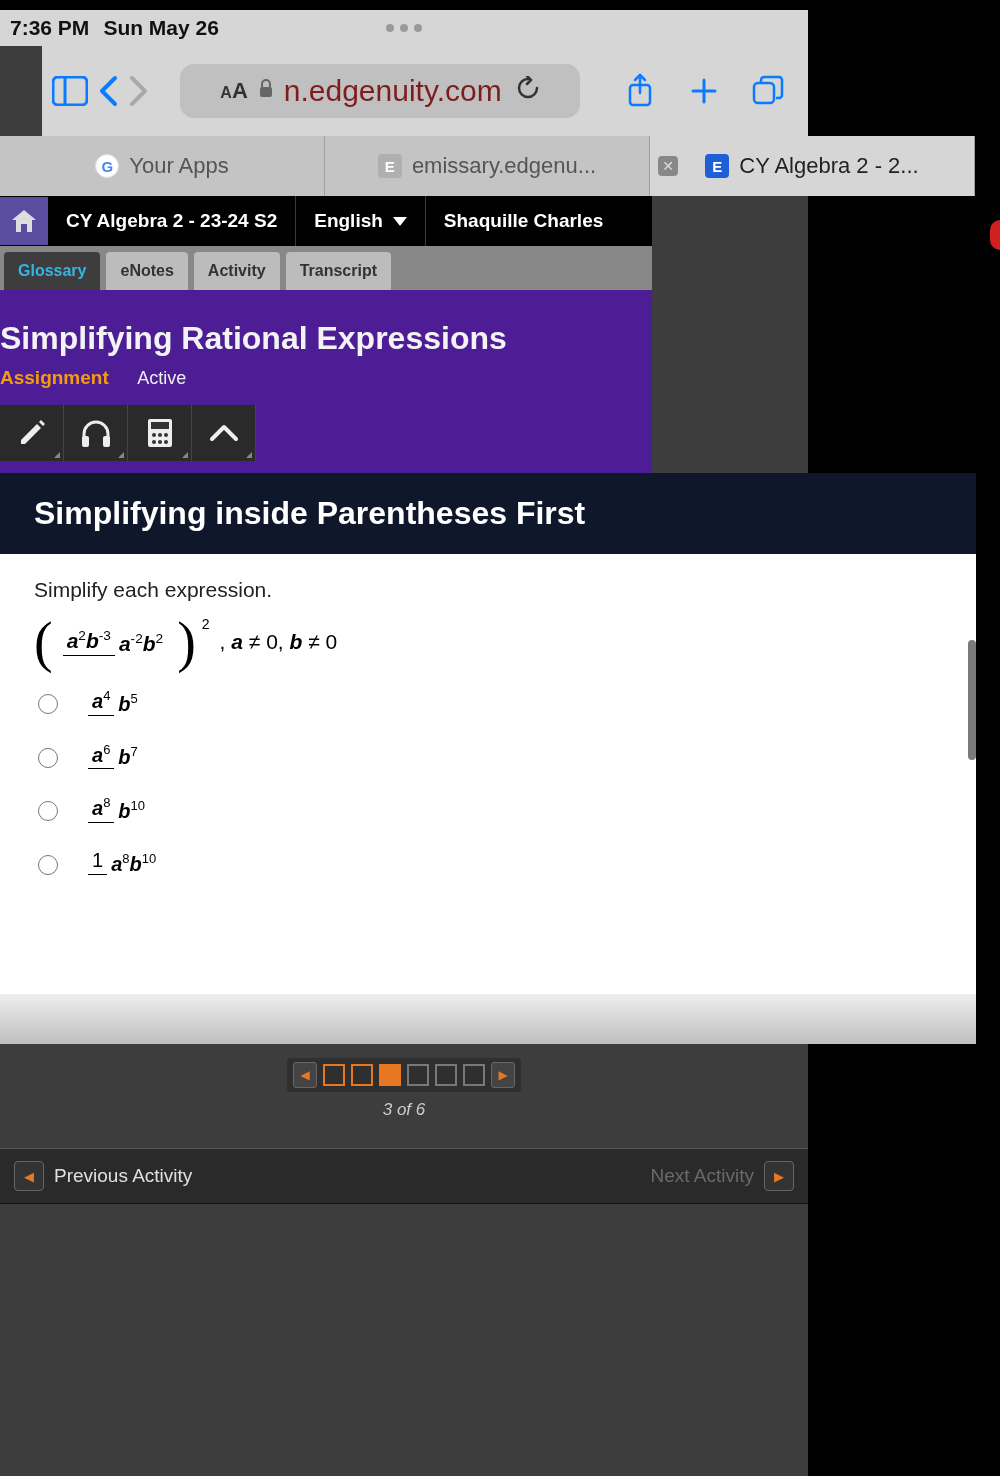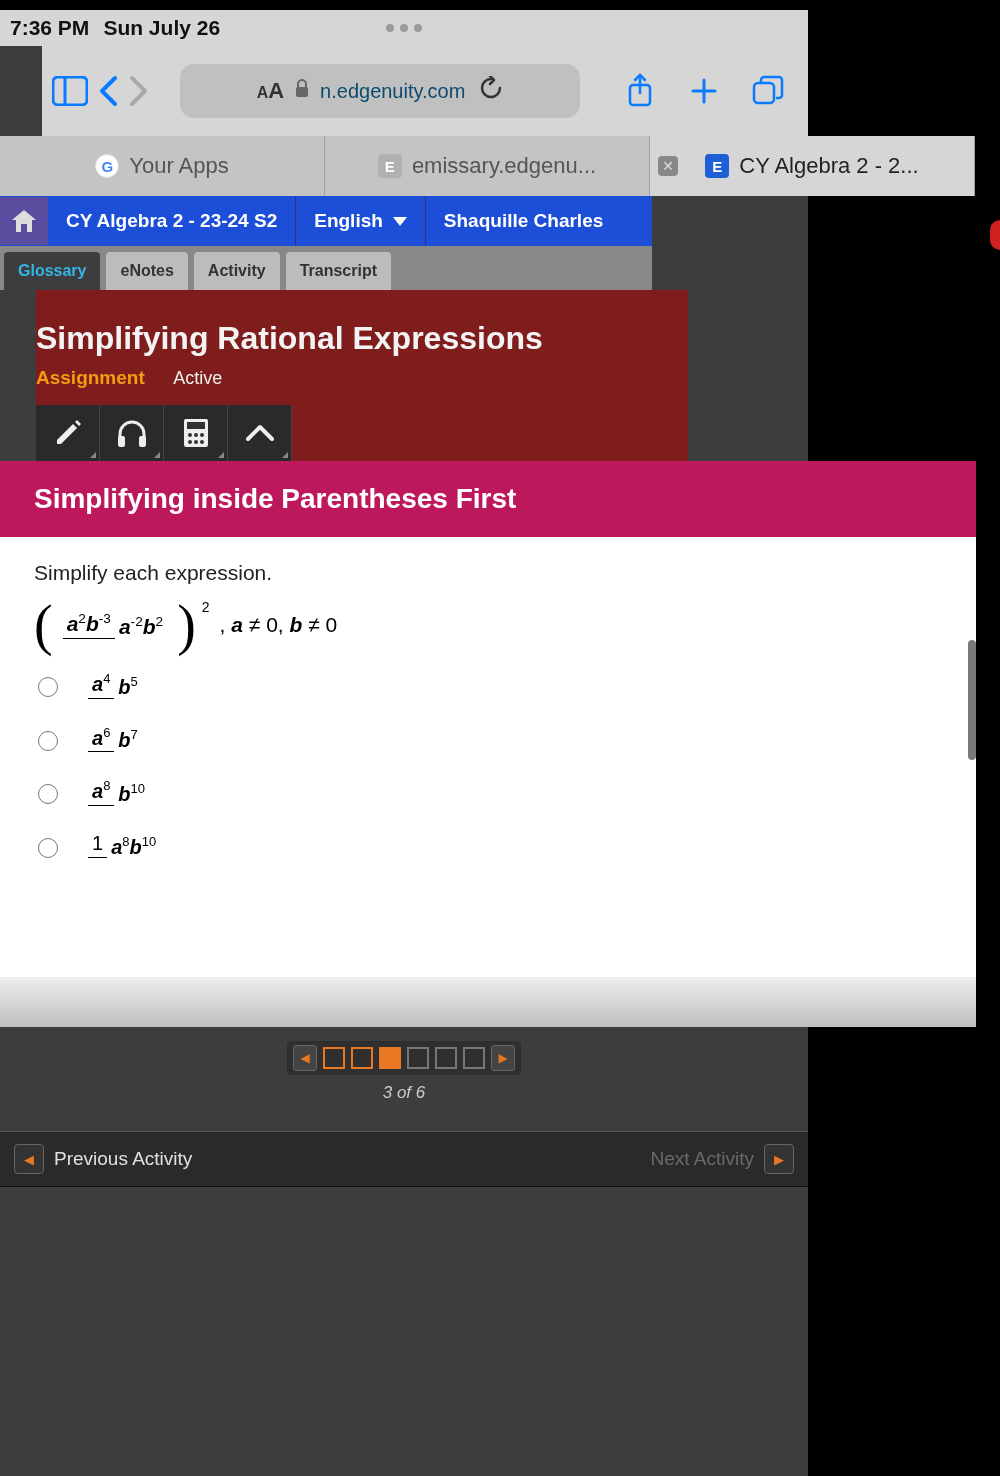--- a/index.html
+++ b/index.html
@@ -17,62 +17,62 @@
   .status-dots span { width: 8px; height: 8px; border-radius: 50%; background: #9a9a9a; display: block; }
 
   
   .browser-chrome { height: 90px; background: #d6d6d6; display: flex; align-items: center; padding: 0 10px; gap: 8px; margin-left: 42px; }
   .chrome-btn { width: 60px; height: 60px; display: flex; align-items: center; justify-content: center; color: #0a7aff; }
   .chrome-btn.disabled { color: #a9a9a9; }
   .addr-bar { flex: 0 0 auto; width: 400px; height: 54px; background: #c0c0c0; border-radius: 14px; display: flex; align-items: center; justify-content: center; gap: 10px; padding: 0 14px; margin: 0 22px; }
   .addr-aa { font-size: 22px; font-weight: 700; color: #333; }
   .addr-aa .small { font-size: 16px; }
   .addr-lock { color: #666; }
-  .addr-url { font-size: 20px; color: #0c4a6e; }
+  .addr-url { font-size: 30px; color: #7f1d1d; }
   .addr-reload { margin-left: 4px; color: #333; }
   .chrome-right { margin-left: auto; display: flex; gap: 4px; }
 
   
   .tab-strip { height: 60px; background: #b8b8b8; display: flex; }
   .tab { flex: 0 0 325px; display: flex; align-items: center; justify-content: center; gap: 10px; border-right: 1px solid #a0a0a0; font-size: 22px; color: #555; position: relative; }
   .tab.inactive { background: #c4c4c4; }
   .tab.active { background: #d6d6d6; color: #222; font-weight: 500; }
   .tab-close { position: absolute; left: 8px; width: 20px; height: 20px; background: #888; color: #ddd; border-radius: 4px; display: flex; align-items: center; justify-content: center; font-size: 14px; }
   .tab-favicon { width: 24px; height: 24px; border-radius: 4px; display: flex; align-items: center; justify-content: center; font-size: 15px; font-weight: 700; }
   .favicon-g { background: #fff; color: #4285F4; border: 1px solid #ddd; border-radius: 50%; }
   .favicon-e { background: #b0b0b0; color: #fff; }
   .favicon-edg { background: #1e5fd8; color: #fff; }
 
   
-  .course-bar { height: 50px; background: #1d4ed8; display: flex; align-items: center; color: #fff; font-size: 19px; }
+  .course-bar { height: 50px; background: #000000; display: flex; align-items: center; color: #fff; font-size: 19px; }
   .home-btn { width: 48px; height: 48px; display: flex; align-items: center; justify-content: center; background: #5a4da0; }
   .course-title { padding: 0 18px; font-weight: 600; border-right: 1px solid #3a2e7a; height: 100%; display: flex; align-items: center; }
   .lang-sel { padding: 0 18px; font-weight: 600; height: 100%; display: flex; align-items: center; gap: 10px; border-right: 1px solid #3a2e7a; }
   .user-name { padding: 0 18px; font-weight: 600; }
 
   
   .sub-tabs { height: 44px; background: #888; display: flex; align-items: flex-end; padding-left: 4px; gap: 6px; }
   .sub-tab { height: 38px; padding: 0 14px; background: #bcbcbc; color: #333; font-size: 16px; font-weight: 700; border-radius: 4px 4px 0 0; display: flex; align-items: center; }
   .sub-tab.active { background: #3d3d3d; color: #35b5e5; }
 
   
-  .dark-section { background: #7f1d1d; padding: 30px 0 0 0; width: 652px; margin-left: 36px; }
+  .dark-section { background: #4c1d95; padding: 30px 0 12px 0; width: 652px; }
   .dark-full { background: #3d3d3d; }
   .lesson-title { color: #f3f3f3; font-size: 32px; font-weight: 700; padding: 0 0 10px 0; }
   .lesson-meta { padding-bottom: 16px; }
   .lesson-meta .assign { color: #f39c12; font-size: 19px; font-weight: 700; margin-right: 24px; }
   .lesson-meta .status { color: #eee; font-size: 18px; font-weight: 400; }
 
   .tool-row { display: flex; background: #2a2a2a; height: 56px; }
   .tool-btn { width: 64px; height: 56px; display: flex; align-items: center; justify-content: center; border-right: 1px solid #444; position: relative; }
   .tool-btn::after { content: ""; position: absolute; right: 3px; bottom: 3px; width: 0; height: 0; border-left: 6px solid transparent; border-bottom: 6px solid #888; }
 
   
   .question-wrap { background: #3d3d3d; width: 976px; }
-  .q-header { background: #be185d; color: #fff; padding: 22px 34px; font-size: 28px; font-weight: 700; }
+  .q-header { background: #0f172a; color: #fff; padding: 22px 34px; font-size: 32px; font-weight: 700; }
   .q-body { background: #fff; padding: 24px 34px 40px; min-height: 440px; }
   .q-instr { font-size: 21px; color: #222; margin-bottom: 12px; }
   .expr-row { display: flex; align-items: center; gap: 10px; font-size: 21px; font-style: italic; font-family: Georgia, serif; margin-bottom: 18px; }
   .big-paren { font-size: 56px; font-family: Georgia, serif; font-style: normal; line-height: 1; }
   .frac { display: inline-flex; flex-direction: row; align-items: center; }
   .frac .num { border-bottom: 1.5px solid #000; padding: 0 4px 2px; }
   .frac .den { padding: 2px 4px 0; }
   sup { font-size: 0.65em; font-style: normal; }
   .outer-exp { align-self: flex-start; font-size: 14px; margin-left: -4px; margin-top: 2px; font-style: normal; }
   .cond { font-style: normal; font-family: Arial, sans-serif; }
@@ -104,21 +104,21 @@
   .scroll-ind { position: absolute; right: 24px; top: 640px; width: 8px; height: 120px; background: #7a7a7a; border-radius: 4px; }
 </style>
 </head>
 <body>
 
 <div class="device-frame">
   <div class="screen">
 
     <div class="status-bar">
       <span class="status-time">7:36 PM</span>
-      <span>Sun July 26</span>
+      <span>Sun May 26</span>
       <div class="status-dots">
         <span></span>
           <span></span>
           <span></span>
       </div>
     </div>
 
     <div class="browser-chrome">
       <div class="chrome-btn">
         <svg width="36" height="30" viewBox="0 0 36 30">

